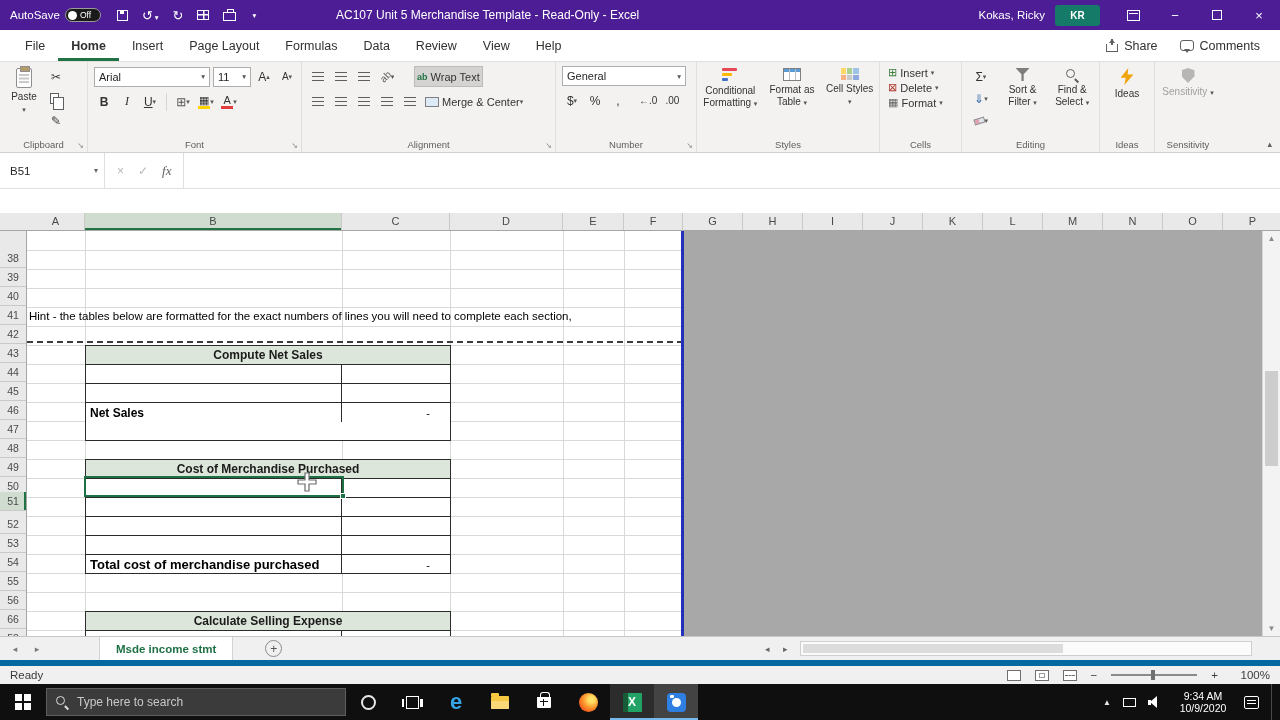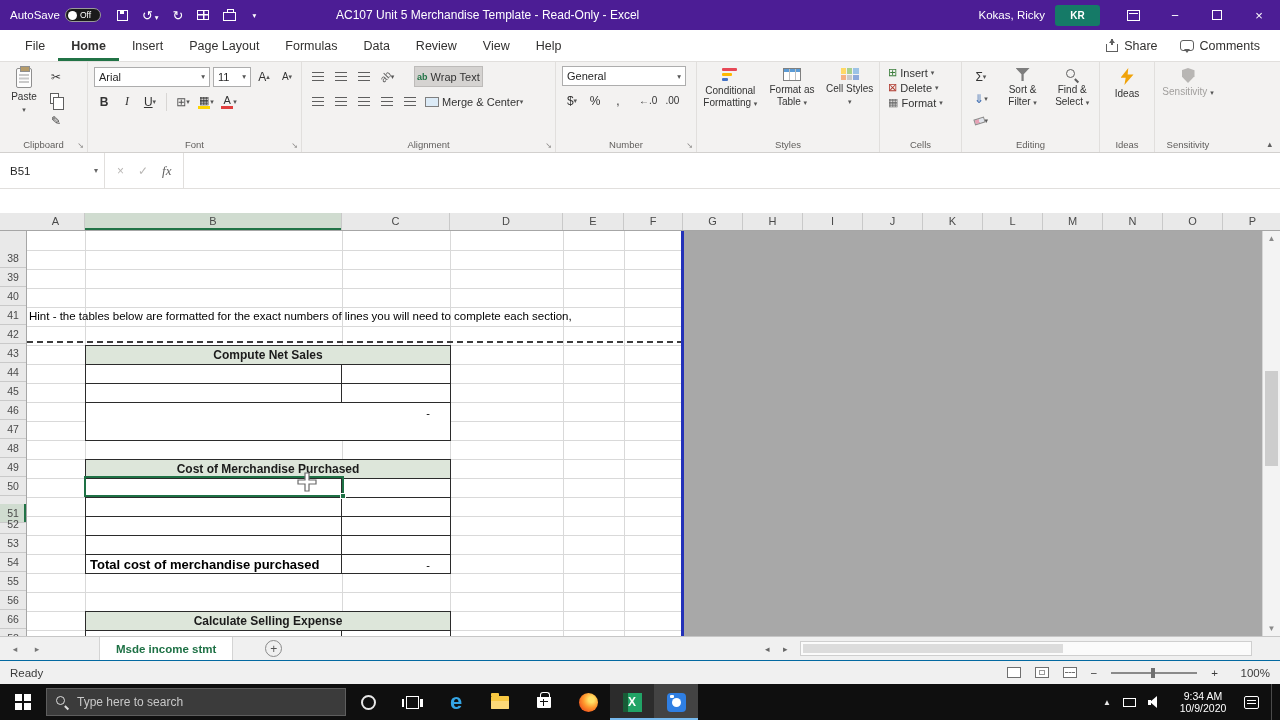--- a/index.html
+++ b/index.html
@@ -146,21 +146,21 @@
   .snav{color:#777;font-size:9px;margin-left:8px;width:14px;text-align:center;}
   .sheettab{margin-left:55px;height:100%;display:flex;align-items:center;padding:0 16px;background:#fff;
             color:#1e7145;font-weight:bold;border-right:1px solid #d4d4d4;border-left:1px solid #d4d4d4;}
   .addsheet{width:17px;height:17px;border:1px solid #8a8a8a;border-radius:50%;color:#555;margin-left:32px;
             display:flex;align-items:center;justify-content:center;font-size:12px;line-height:1;}
   .hs-arrow{position:absolute;top:0;height:24px;display:flex;align-items:center;color:#666;font-size:9px;}
   .hs-track{position:absolute;left:800px;top:4px;width:452px;height:15px;background:#fbfbfb;border:1px solid #cfcfcf;}
   .hs-thumb{position:absolute;left:2px;top:2px;width:260px;height:9px;background:#dcdcdc;}
 
   
-  .statusbar{height:24px;background:#f0f0f0;border-top:1px solid #0369a1;display:flex;align-items:center;font-size:11.5px;color:#3b3b3b;}
+  .statusbar{height:24px;background:#f0f0f0;border-top:6px solid #0369a1;display:flex;align-items:center;font-size:11.5px;color:#3b3b3b;}
   .status-left{margin-left:10px;}
   .status-right{margin-left:auto;display:flex;align-items:center;gap:14px;margin-right:10px;}
   .vic{width:14px;height:11px;border:1px solid #6f6f6f;background:#fff;position:relative;}
   .vic.layout::after{content:'';position:absolute;inset:2px 3px;border:1px solid #9a9a9a;}
   .vic.pbreak::after{content:'';position:absolute;left:1px;right:1px;top:4px;border-top:1px dashed #6f6f6f;}
   .zoomtrack{width:86px;height:2px;background:#8a8a8a;position:relative;}
   .zoomthumb{position:absolute;left:40px;top:-4px;width:4px;height:10px;background:#707070;}
   .zoompct{width:38px;text-align:right;}
 
   
@@ -549,20 +549,21 @@
           <div class="xthead">Compute Net Sales</div>
           <div class="xtrow">
             <div class="xtlabel"></div>
             <div class="xtvalue"></div>
           </div>
           <div class="xtrow">
             <div class="xtlabel"></div>
             <div class="xtvalue"></div>
           </div>
           <div class="xtrow">
+            <div class="xtlabel">Net Sales</div>
             <div class="xtvalue">-</div>
           </div>
         </div>
         <div class="xtable" style="top: 246px; height: 115px;">
           <div class="xthead">Cost of Merchandise Purchased</div>
           <div class="xtrow">
             <div class="xtlabel"></div>
             <div class="xtvalue"></div>
           </div>
           <div class="xtrow">
@@ -633,21 +634,21 @@
         <div class="rowhdr" style="top: 75px;">41</div>
         <div class="rowhdr" style="top: 94px;">42</div>
         <div class="rowhdr" style="top: 113px;">43</div>
         <div class="rowhdr" style="top: 132px;">44</div>
         <div class="rowhdr" style="top: 151px;">45</div>
         <div class="rowhdr" style="top: 170px;">46</div>
         <div class="rowhdr" style="top: 189px;">47</div>
         <div class="rowhdr" style="top: 208px;">48</div>
         <div class="rowhdr" style="top: 227px;">49</div>
         <div class="rowhdr" style="top: 246px;">50</div>
-        <div class="rowhdr sel" style="top: 273px; text-align: center;">51</div>
+        <div class="rowhdr sel" style="top: 261px; text-align: center;">51</div>
         <div class="rowhdr" style="top: 284px;">52</div>
         <div class="rowhdr" style="top: 303px;">53</div>
         <div class="rowhdr" style="top: 322px;">54</div>
         <div class="rowhdr" style="top: 341px;">55</div>
         <div class="rowhdr" style="top: 360px;">56</div>
         <div class="rowhdr" style="top: 379px;">66</div>
         <div class="rowhdr" style="top: 398px;">58</div>
       </div>
   </div>
 

